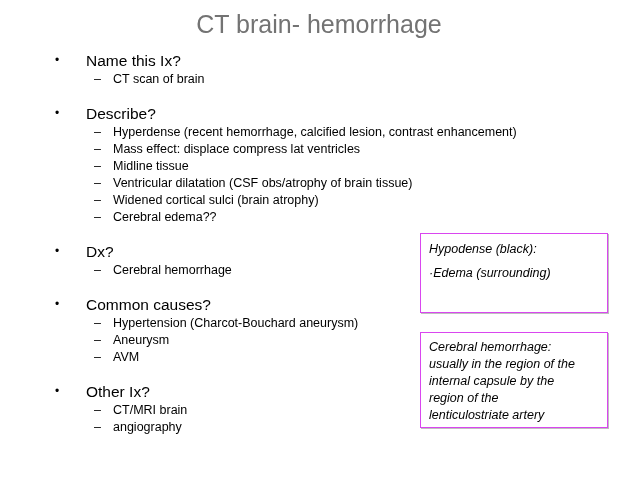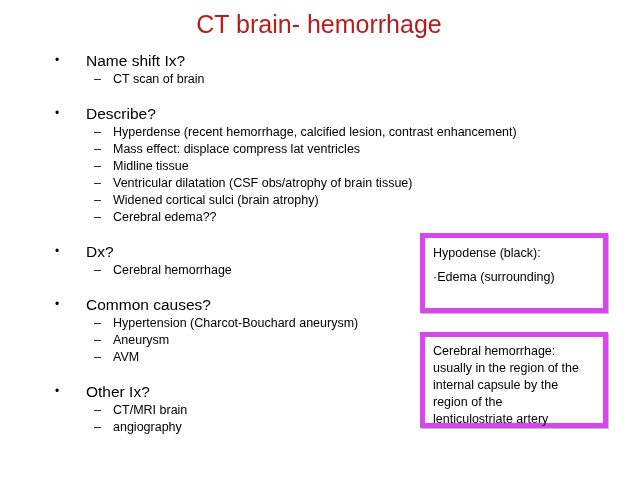--- a/index.html
+++ b/index.html
@@ -22,21 +22,21 @@
   
   .slide-title {
     position: absolute;
     left: 0;
     top: 9px;
     width: 638px;
     text-align: center;
     font-size: 25px;
     line-height: 30px;
     font-weight: normal;
-    color: #b91c1c;
+    color: #737373;
     letter-spacing: 0px;
   }
 
   
   .body-outline {
     position: absolute;
     left: 48px;
     top: 50px;
     width: 552px;
   }
@@ -80,22 +80,23 @@
     font-size: 12.5px;
     line-height: 17px;
     color: #000000;
   }
 
   
   .callout {
     position: absolute;
     box-sizing: border-box;
     background: #ffffff;
-    border: 5px solid #d946ef;
+    border: 1px solid #d946ef;
     box-shadow: 1px 1px 0 0 #bfbfbf;
+    font-style: italic;
   }
   #callout-hypodense {
     left: 420px;
     top: 233px;
     width: 188px;
     height: 80px;
     padding: 7px 8px 0 8px;
   }
   #callout-hemorrhage {
     left: 420px;
@@ -120,21 +121,21 @@
 
 <div id="slide">
 
   <div class="slide-title">CT brain- hemorrhage</div>
 
   <div class="body-outline">
 
     <div class="group">
       <div class="l1">
         <span class="bullet-mark">•</span>
-        <span>Name shift Ix?</span>
+        <span>Name this Ix?</span>
       </div>
       <div class="l2">
         <span class="dash-mark">–</span>
         <span>CT scan of brain</span>
       </div>
     </div>
 
     <div class="group">
       <div class="l1">
         <span class="bullet-mark">•</span>

